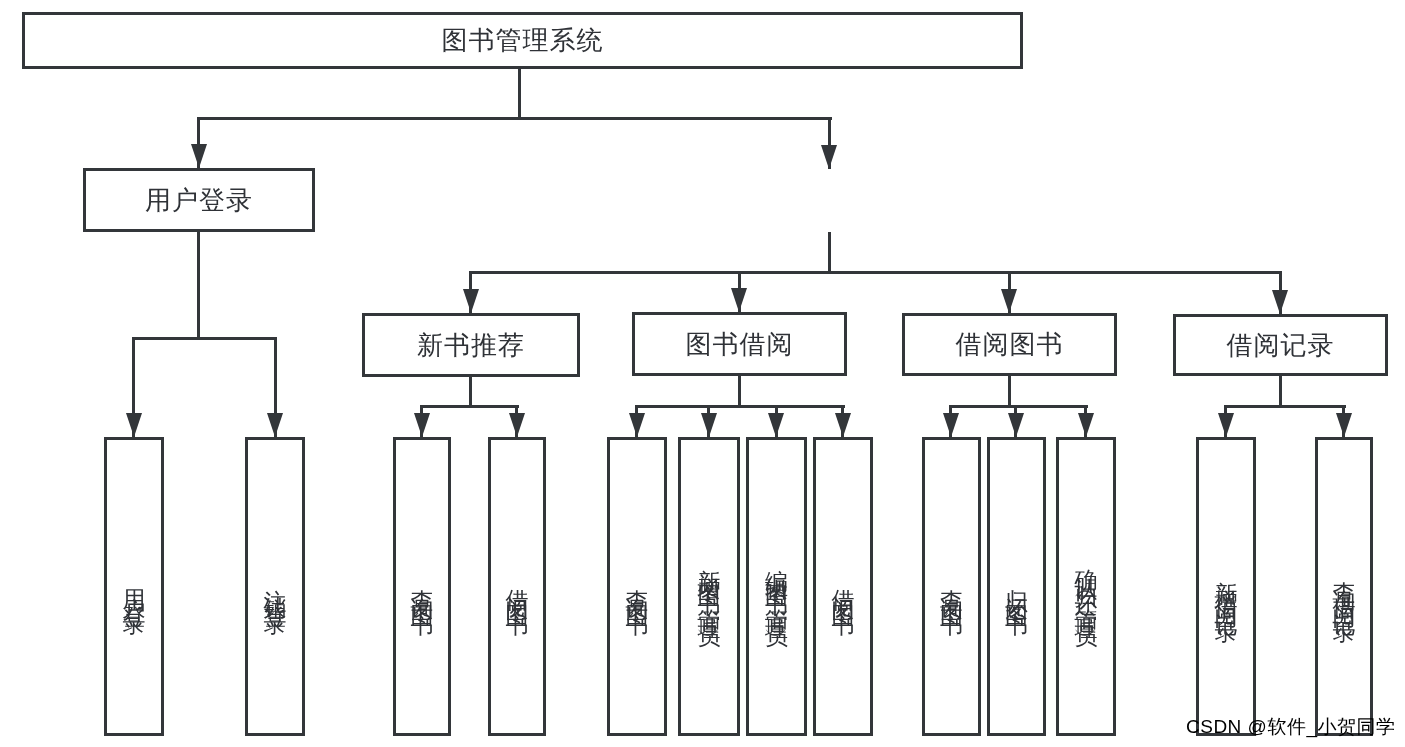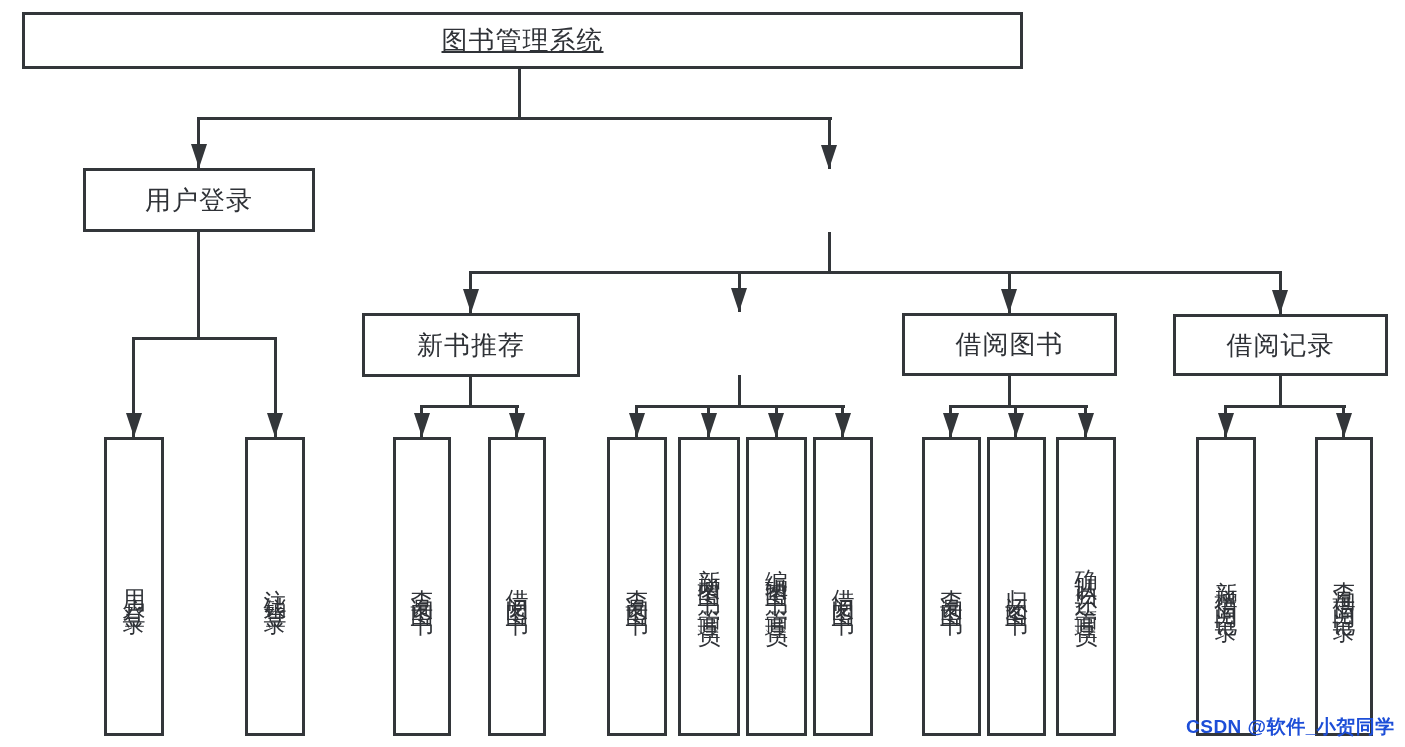--- a/index.html
+++ b/index.html
@@ -19,38 +19,41 @@
   .ln{position:absolute;background:#33363a;}
   .v{width:3px;}
   .h{height:3px;}
   .ah{
     position:absolute;width:0;height:0;
     border-left:8px solid transparent;border-right:8px solid transparent;
     border-top:24px solid #33363a;
   }
   .wm{
     position:absolute;left:1186px;top:714px;z-index:5;
-    font-size:19px;letter-spacing:0.5px;color:#1d4ed8;white-space:nowrap;font-weight:bold;
+    font-size:19px;letter-spacing:0.5px;color:#000000;white-space:nowrap;
   }
 </style>
 </head>
 <body>
 
 <div class="canvas">
 
-  <div class="node hnode" style="left:22px;top:12px;width:1001px;height:57px;text-decoration:underline;">
+  <div class="node hnode" style="left:22px;top:12px;width:1001px;height:57px;">
     <span>图书管理系统</span>
   </div>
 
   <div class="node hnode" style="left:83px;top:168px;width:232px;height:64px;">
     <span>用户登录</span>
   </div>
 
   <div class="node hnode" style="left:362px;top:313px;width:218px;height:64px;">
     <span>新书推荐</span>
+  </div>
+  <div class="node hnode" style="left:632px;top:312px;width:215px;height:64px;">
+    <span>图书借阅</span>
   </div>
   <div class="node hnode" style="left:902px;top:313px;width:215px;height:63px;">
     <span>借阅图书</span>
   </div>
   <div class="node hnode" style="left:1173px;top:314px;width:215px;height:62px;">
     <span>借阅记录</span>
   </div>
 
   <div class="node vnode" style="left:104px;top:437px;width:60px;height:299px;">
     <span>用户登录</span>

